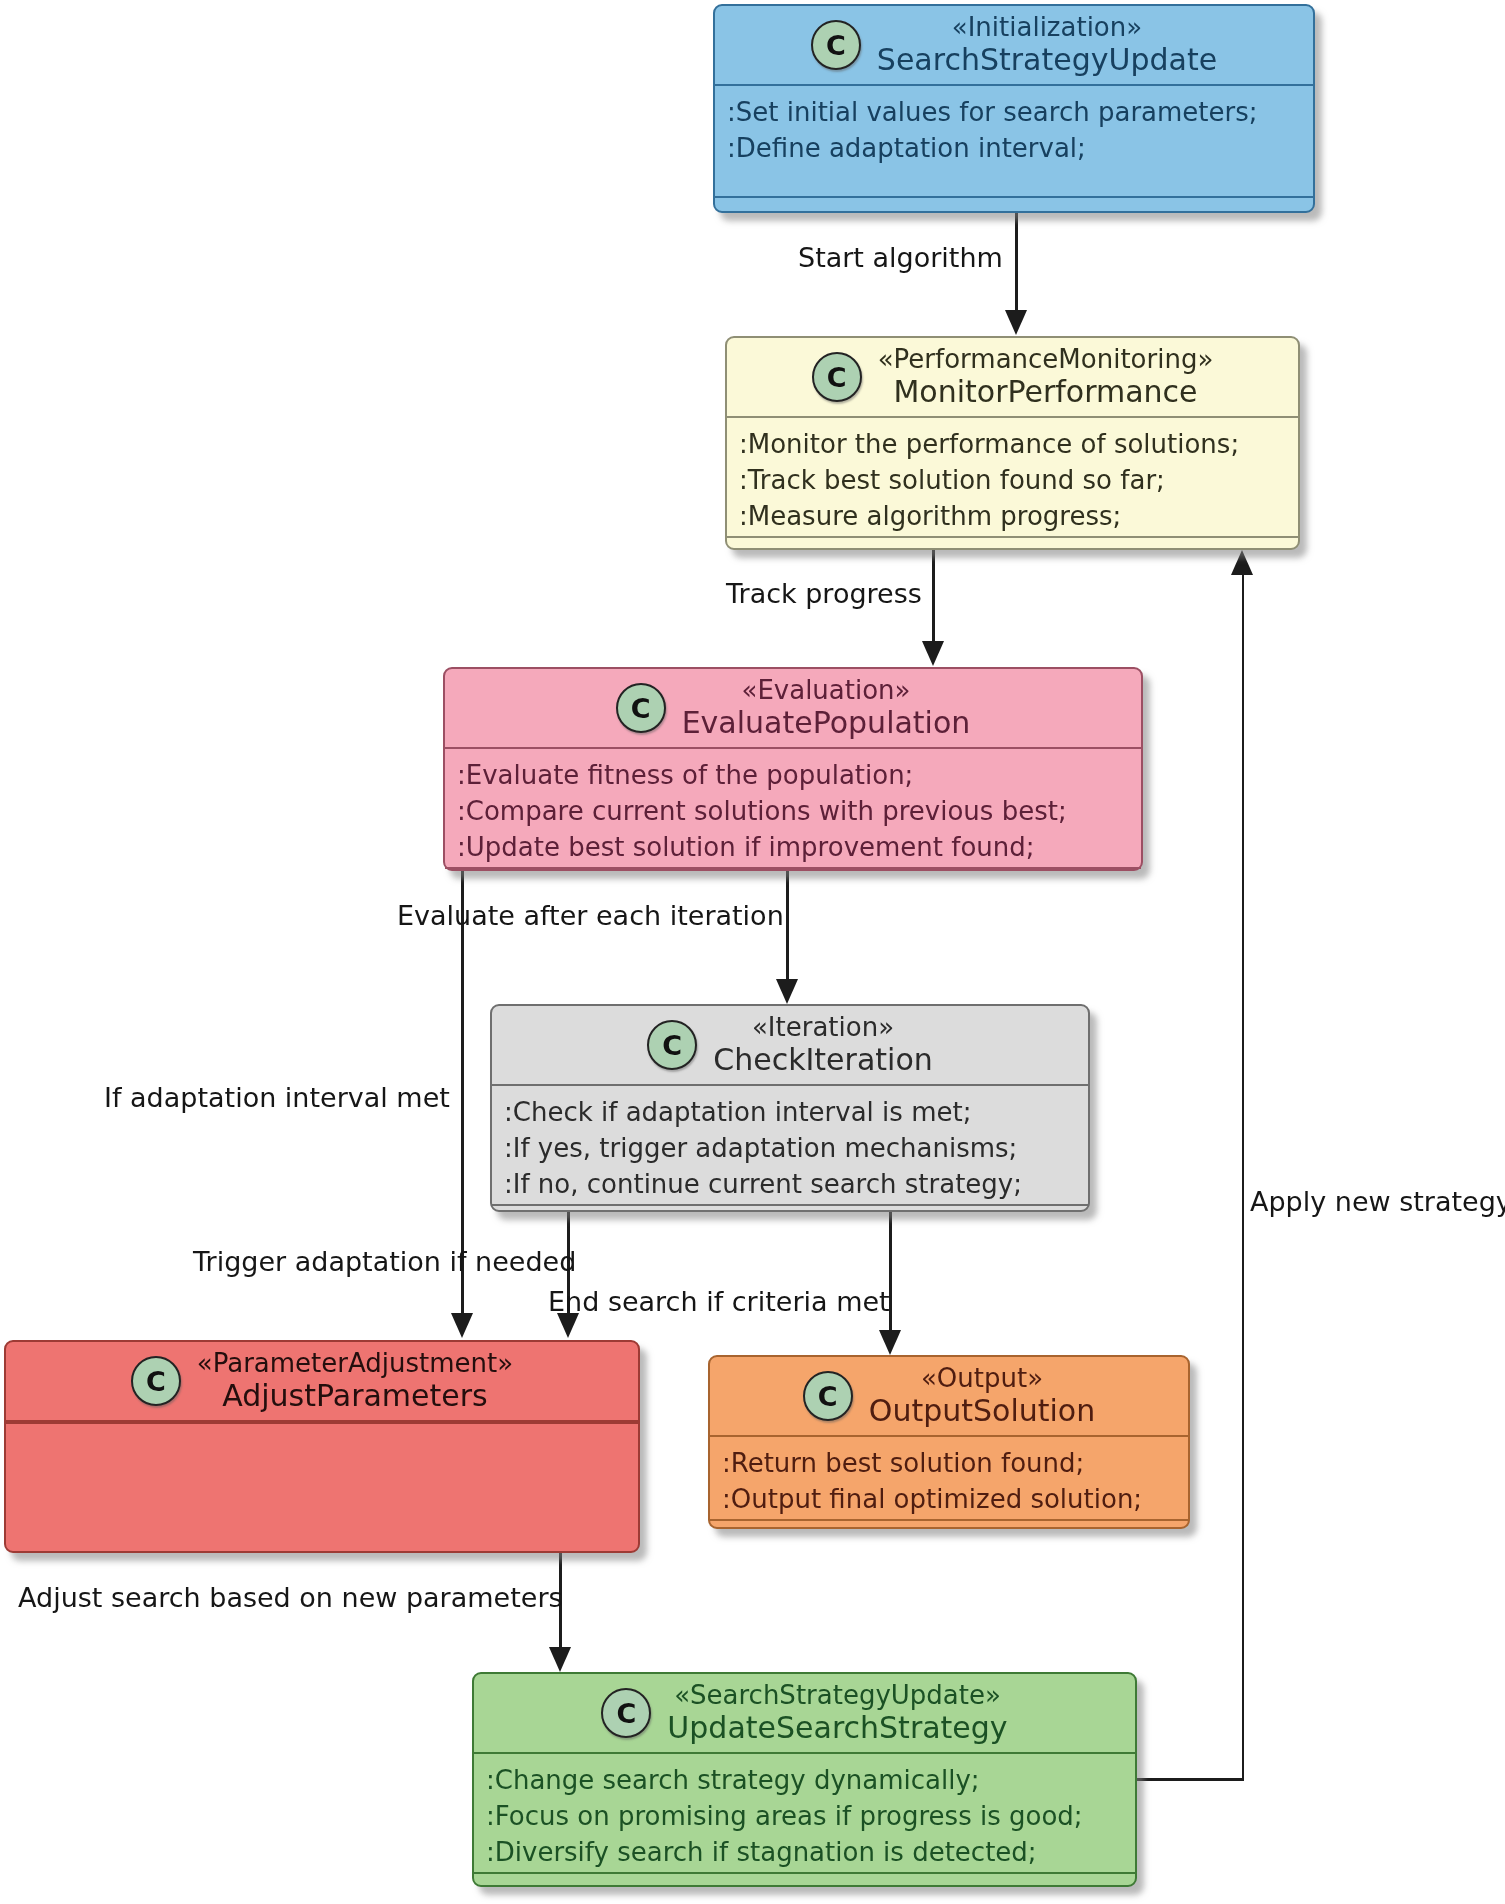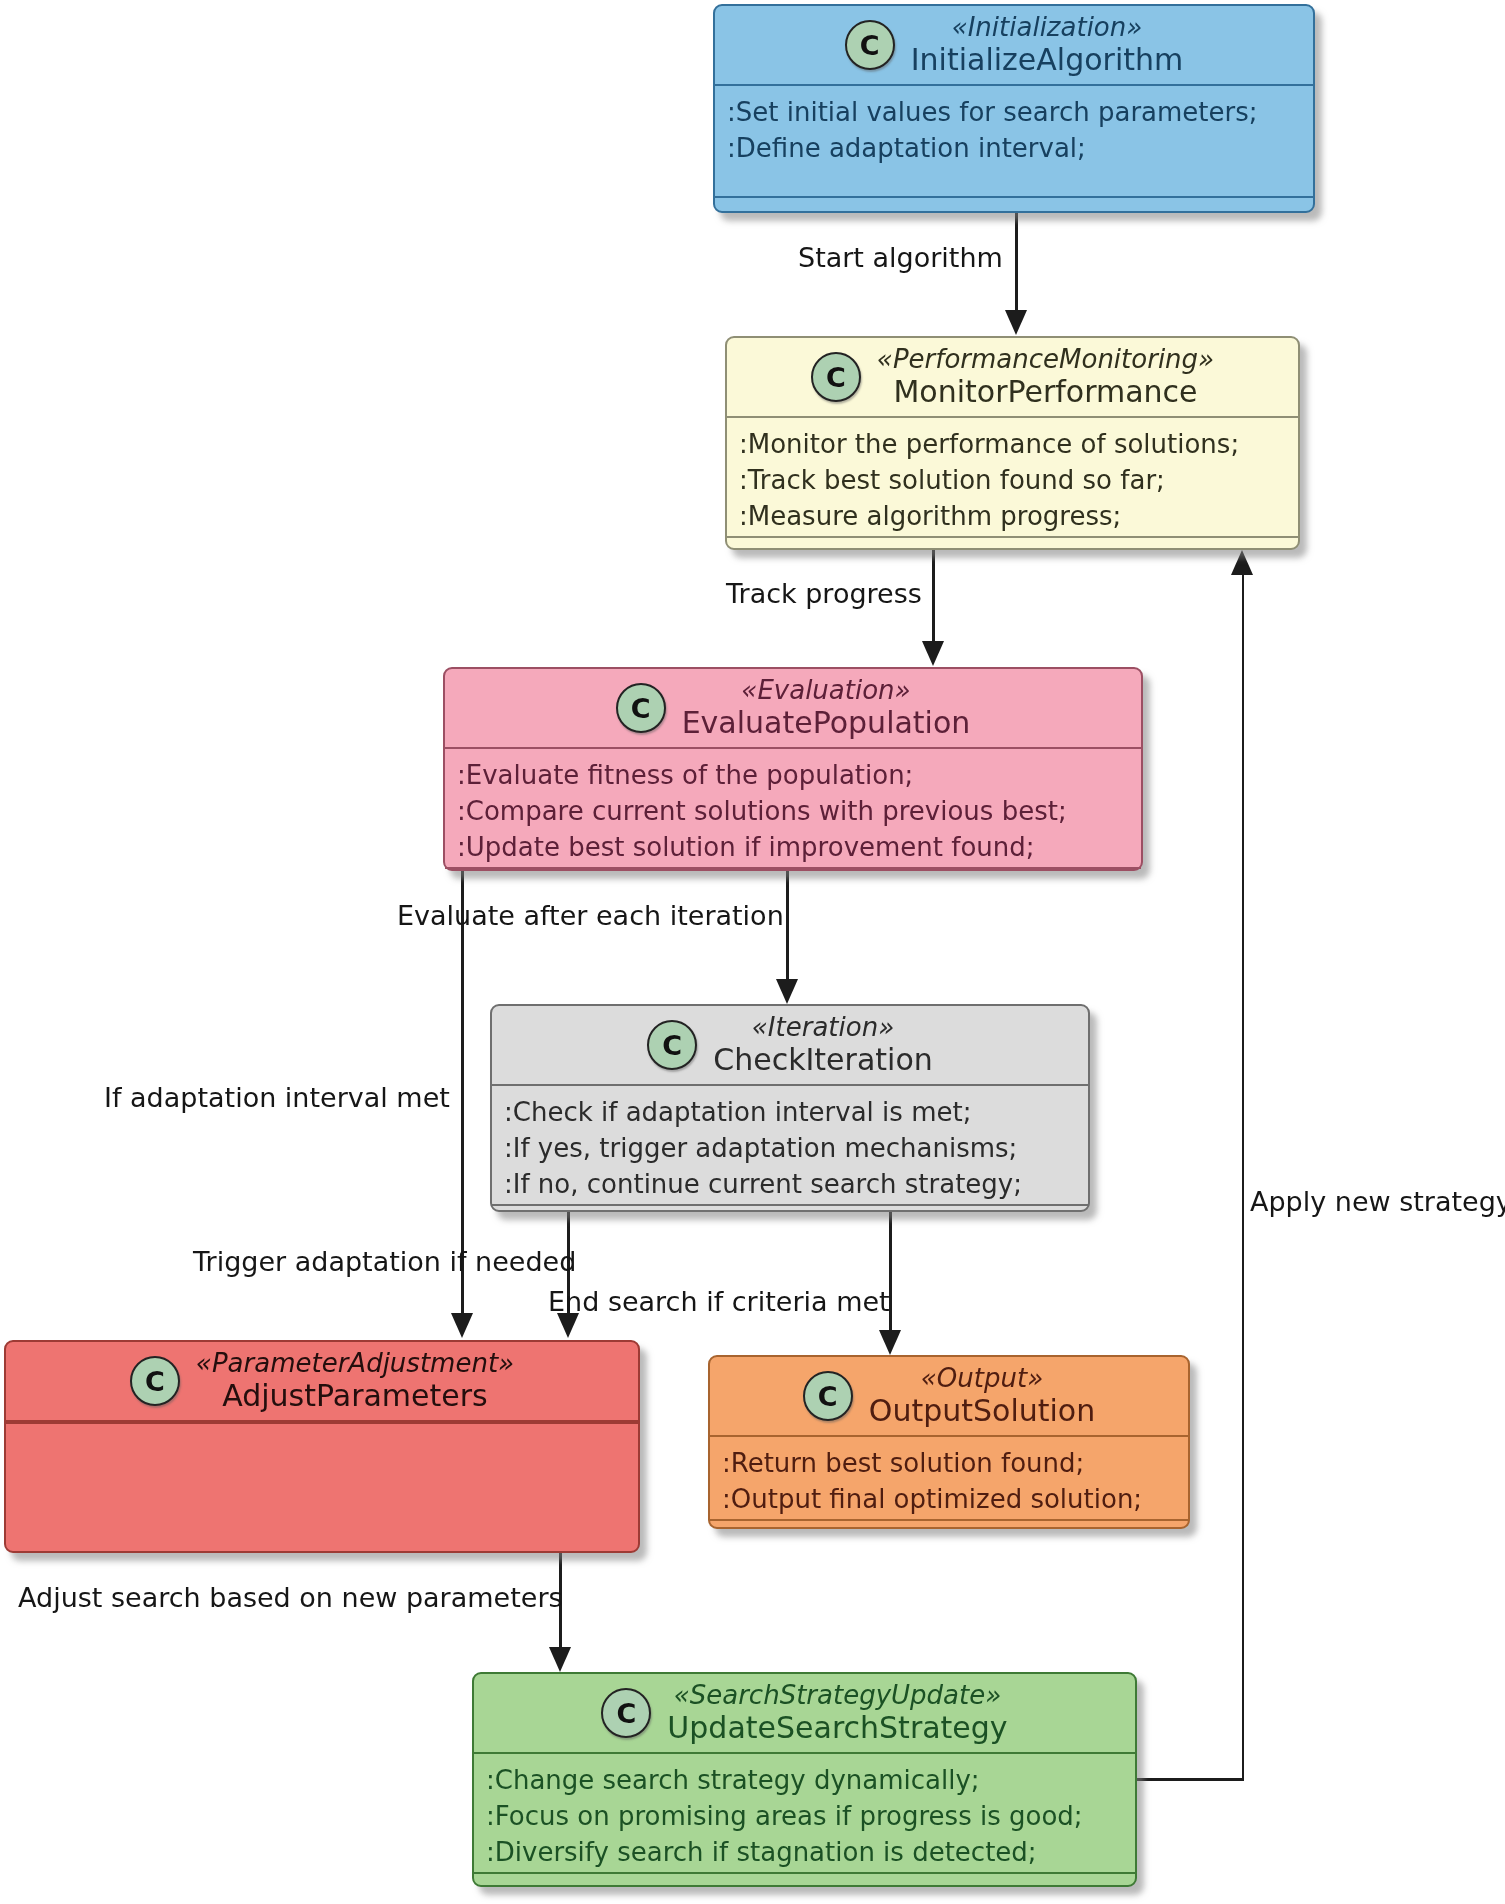--- a/index.html
+++ b/index.html
@@ -18,21 +18,21 @@
     height:74px;flex:0 0 auto;display:flex;align-items:center;justify-content:center;
     border-bottom:2px solid var(--bd,#555);padding:2px 10px;
   }
   .circ{
     width:46px;height:46px;border-radius:50%;
     border:2.5px solid #232323;display:flex;align-items:center;justify-content:center;
     font-weight:bold;font-size:27px;color:#111;margin-right:16px;flex:0 0 auto;
     box-shadow:1px 2px 2px rgba(90,90,90,.45);
   }
   .ttl{display:flex;flex-direction:column;align-items:center;line-height:1.15;}
-  .stereo{font-style:italic;font-size:26px;text-align:center;}
+  .stereo{font-size:26px;text-align:center;}
   .cname{font-size:30px;}
   .bdy{flex:1 1 auto;padding:8px 12px 2px 12px;}
   .ln{font-size:26px;line-height:36px;white-space:nowrap;}
   .ftr{flex:0 0 auto;height:13px;border-top:2px solid var(--bd,#555);}
   
   .n0{left:713px;top:4px;width:602px;height:209px;}
   .n1{left:725px;top:336px;width:575px;height:214px;}
   .n2{left:443px;top:667px;width:700px;height:204px;}
   .n3{left:490px;top:1004px;width:600px;height:208px;}
   .n4{left:4px;top:1340px;width:636px;height:213px;}
@@ -88,21 +88,21 @@
   <div class="elabel" style="left:18px;top:1582px;">Adjust search based on new parameters</div>
   <div class="elabel" style="left:1250px;top:1186px;">Apply new strategy</div>
 
   <div class="node n0" style="background: rgb(138, 196, 230); border-color: rgb(51, 112, 155); color: rgb(23, 64, 95); --bd: #33709B;">
     <div class="hdr">
       <span class="circ" style="background: rgb(173, 209, 178);">
           <span>C</span>
         </span>
       <span class="ttl">
         <span class="stereo">«Initialization»</span>
-        <span class="cname">InitializeAlgorithm</span>
+        <span class="cname">SearchStrategyUpdate</span>
       </span>
     </div>
     <div class="bdy">
       <div class="ln">:Set initial values for search parameters;</div>
       <div class="ln">:Define adaptation interval;</div>
     </div>
     <div class="ftr"></div>
   </div>
 
   <div class="node n1" style="background: rgb(251, 249, 216); border-color: rgb(143, 143, 117); color: rgb(48, 48, 30); --bd: #8F8F75;">

